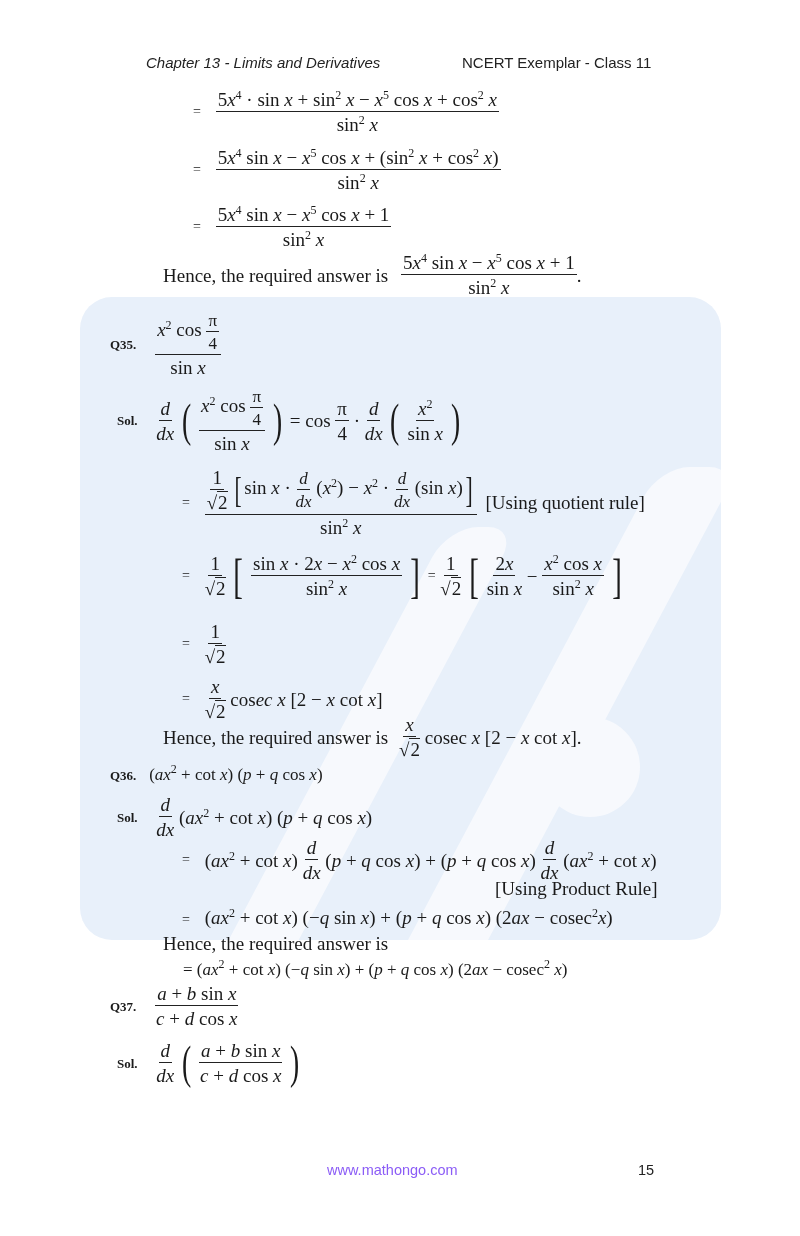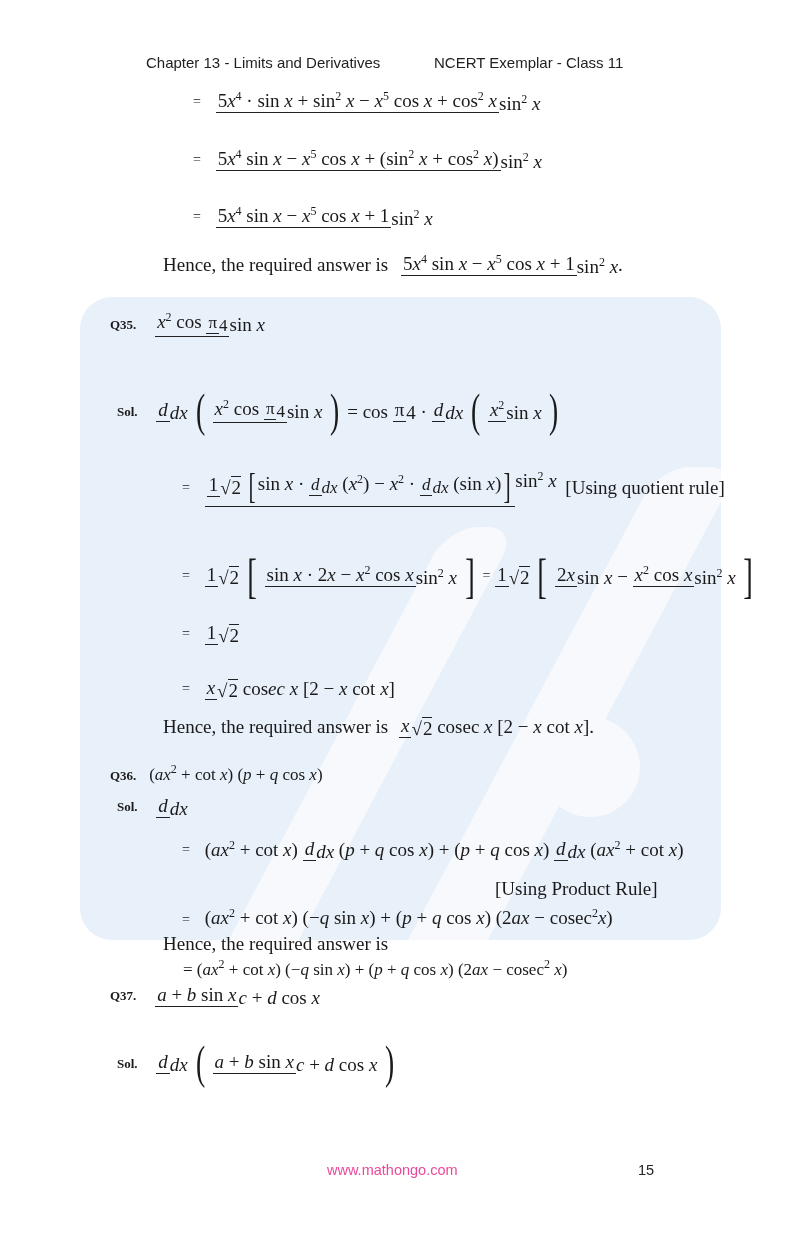--- a/index.html
+++ b/index.html
@@ -4,35 +4,35 @@
 <style>
   html, body { margin: 0; padding: 0; }
   body {
     width: 800px; height: 1236px; background: #ffffff; position: relative; overflow: hidden;
     font-family: "Liberation Serif", "DejaVu Serif", serif; color: #1a1a1a;
   }
   .header {
     position: absolute; top: 54px; left: 146px; font-family: "Liberation Sans", sans-serif;
     font-size: 15px; color: #222;
   }
-  .header .right { position: absolute; left: 288px; top: 0; white-space: nowrap; }
-  .header .left { white-space: nowrap; }
-  .footer-site { position: absolute; top: 1162px; left: 327px; font-family: "Liberation Sans", sans-serif; font-size: 14.5px; color: #ec4899; }
+  .header .right { position: absolute; left: 316px; top: 0; white-space: nowrap; }
+  .header .left { white-space: nowrap; font-style: italic; }
+  .footer-site { position: absolute; top: 1162px; left: 327px; font-family: "Liberation Sans", sans-serif; font-size: 14.5px; color: #8b5cf6; }
   .footer-page { position: absolute; top: 1162px; left: 638px; font-family: "Liberation Sans", sans-serif; font-size: 14.5px; color: #222; }
 
   .wm-panel {
     position: absolute; left: 80px; top: 297px; width: 641px; height: 643px;
     background: #e8f0fa; border-radius: 32px; overflow: hidden;
   }
   .wm-stripe { position: absolute; background: #f7f9fd; border-radius: 30px; transform: skewX(-28deg); }
   .wm-dot { position: absolute; background: #f7f9fd; border-radius: 50%; }
 
   .line { position: absolute; white-space: nowrap; font-size: 19px; line-height: 1; }
   .eq { font-size: 14px; margin-right: 10px; display: inline-block; vertical-align: middle; }
-  .frac { display: inline-flex; flex-direction: row; vertical-align: middle; }
+  .frac { display: inline-flex; flex-direction: column; align-items: center; vertical-align: middle; }
   .frac .num { padding: 0 2px 2px 2px; border-bottom: 1.3px solid #222; text-align: center; }
   .frac .den { padding-top: 3px; text-align: center; }
   i { font-style: italic; }
   sup { font-size: 12px; vertical-align: super; line-height: 0; }
   .qlabel { font-weight: bold; font-size: 13px; }
   .big-paren { font-size: 46px; font-weight: 100; vertical-align: middle; transform: scaleX(0.6); display: inline-block; line-height: 1; }
   .big-brack { font-size: 48px; vertical-align: middle; transform: scaleX(0.6); display: inline-block; line-height: 1; font-weight: 100; }
   .sm { font-size: 17px; }
   .note { font-size: 19px; }
   .sqrt { display: inline-block; }
@@ -206,20 +206,21 @@
   <span class="qlabel" style="margin-right:8px;">Q36.</span>
   <span class="sm">(<i>ax</i><sup>2</sup> + cot <i>x</i>) (<i>p</i> + <i>q</i> cos <i>x</i>)</span>
 </div>
 
 <div class="line" style="left:117px; top:795px;">
   <span class="qlabel" style="vertical-align:middle; margin-right:14px;">Sol.</span>
   <span class="frac">
       <span class="num"><i>d</i></span>
       <span class="den"><i>dx</i></span>
     </span>
+  <span style="vertical-align:middle;">(<i>ax</i><sup>2</sup> + cot <i>x</i>) (<i>p</i> + <i>q</i> cos <i>x</i>)</span>
 </div>
 
 <div class="line" style="left:182px; top:838px;">
   <span class="eq">=</span>
   <span style="vertical-align:middle;">(<i>ax</i><sup>2</sup> + cot <i>x</i>)</span>
   <span class="frac">
       <span class="num"><i>d</i></span>
       <span class="den"><i>dx</i></span>
     </span>
   <span style="vertical-align:middle;">(<i>p</i> + <i>q</i> cos <i>x</i>) + (<i>p</i> + <i>q</i> cos <i>x</i>)</span>

